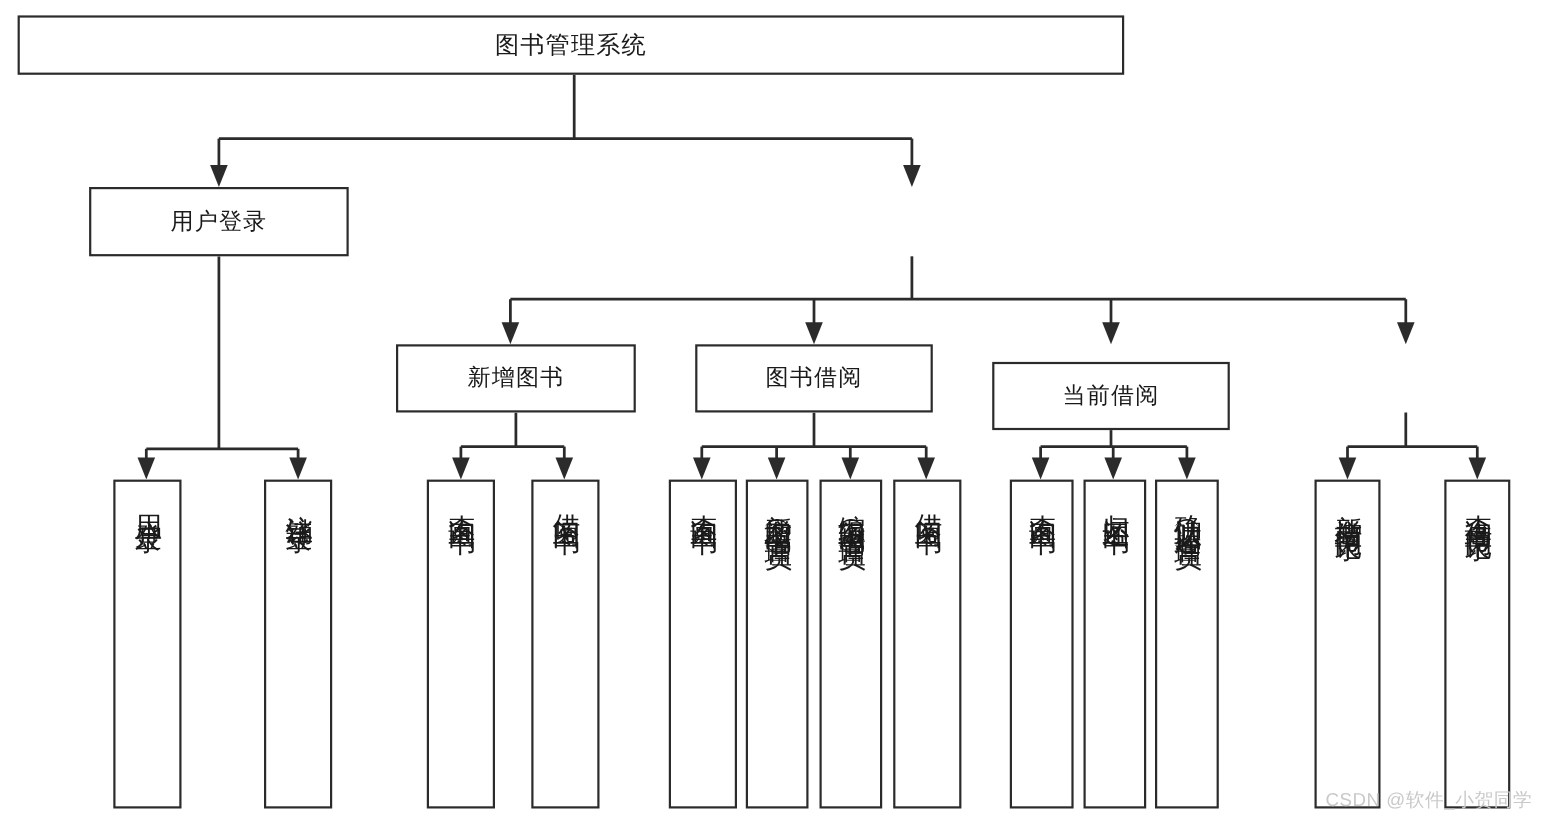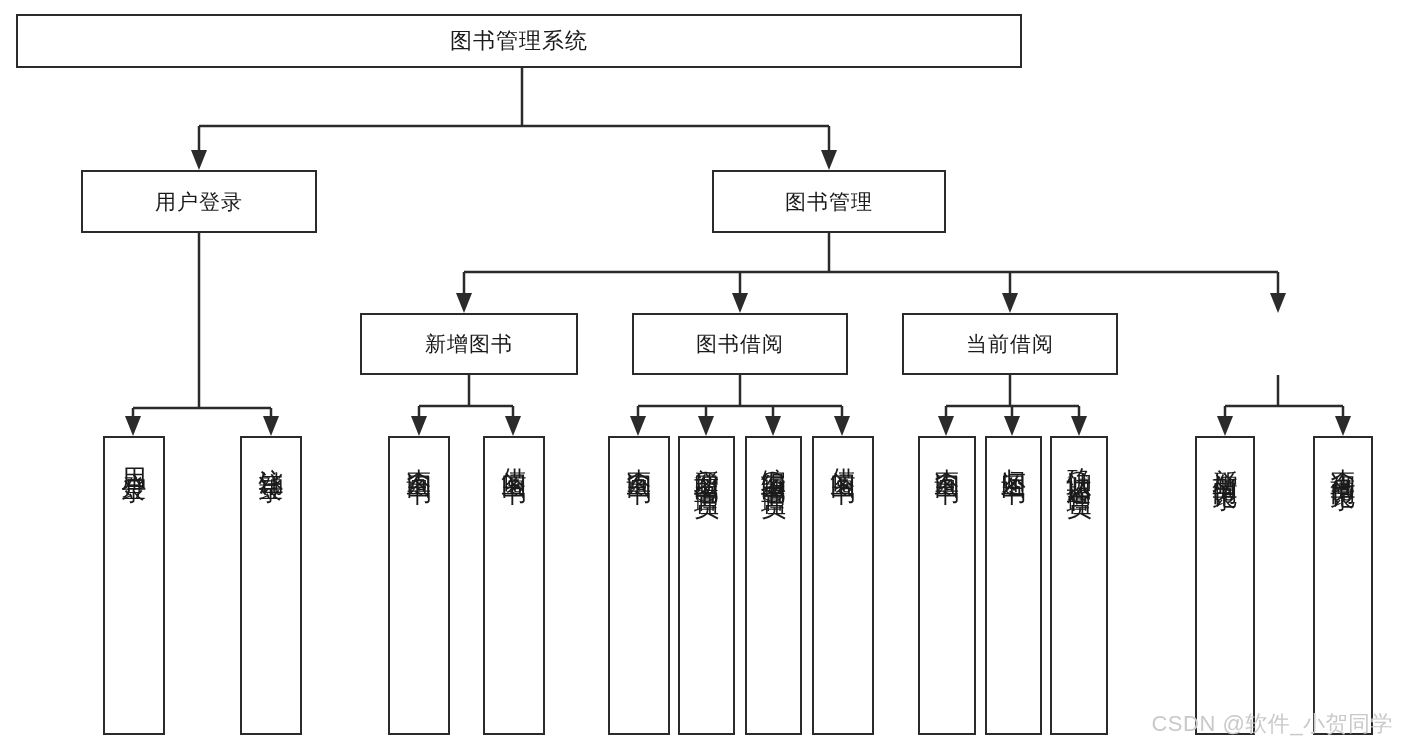--- a/index.html
+++ b/index.html
@@ -47,21 +47,21 @@
   }
 
   svg.links{position:absolute;left:0;top:0;width:1405px;height:747px;pointer-events:none;}
   svg.links path,svg.links line{stroke:#2b2b2b;stroke-width:2.5;fill:none;}
   svg.links polygon{fill:#2b2b2b;}
 
   .watermark{
     position:absolute;
     right:12px;
     bottom:8px;
-    font-size:22px;
+    font-size:17px;
     color:#c9c9c9;
     letter-spacing:0.5px;
     white-space:nowrap;
   }
 </style>
 </head>
 <body>
 
 <div id="diagram">
 
@@ -130,31 +130,28 @@
     <polygon points="1335,416 1351,416 1343,436"></polygon>
   </svg>
 
   <div class="node h root" style="left:16px;top:14px;width:1006px;height:54px;">
     <span class="label">图书管理系统</span>
   </div>
 
   <div class="node h" style="left:81px;top:170px;width:236px;height:63px;">
     <span class="label">用户登录</span>
   </div>
-  <div class="node h" style="left:712px;top:170px;width:234px;height:63px;">
-    <span class="label">图书管理</span>
-  </div>
 
   <div class="node h" style="left:360px;top:313px;width:218px;height:62px;">
     <span class="label">新增图书</span>
   </div>
   <div class="node h" style="left:632px;top:313px;width:216px;height:62px;">
     <span class="label">图书借阅</span>
   </div>
-  <div class="node h" style="left:902px;top:313px;width:216px;height:62px;">
+  <div class="node h" style="left:902px;top:329px;width:216px;height:62px;">
     <span class="label">当前借阅</span>
   </div>
 
   <div class="node v" style="left:103px;top:436px;width:62px;height:299px;">
     <span class="label">用户登录</span>
   </div>
   <div class="node v" style="left:240px;top:436px;width:62px;height:299px;">
     <span class="label">注销登录</span>
   </div>
 

